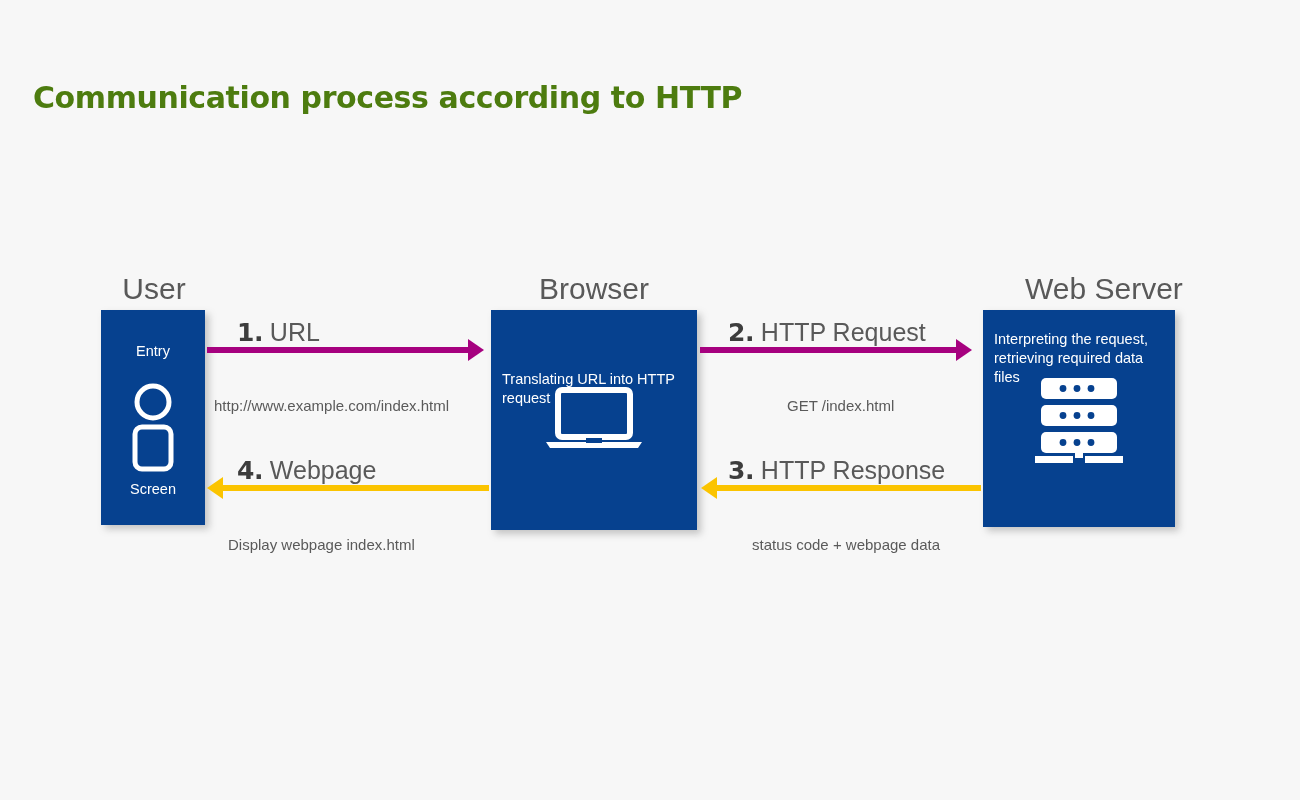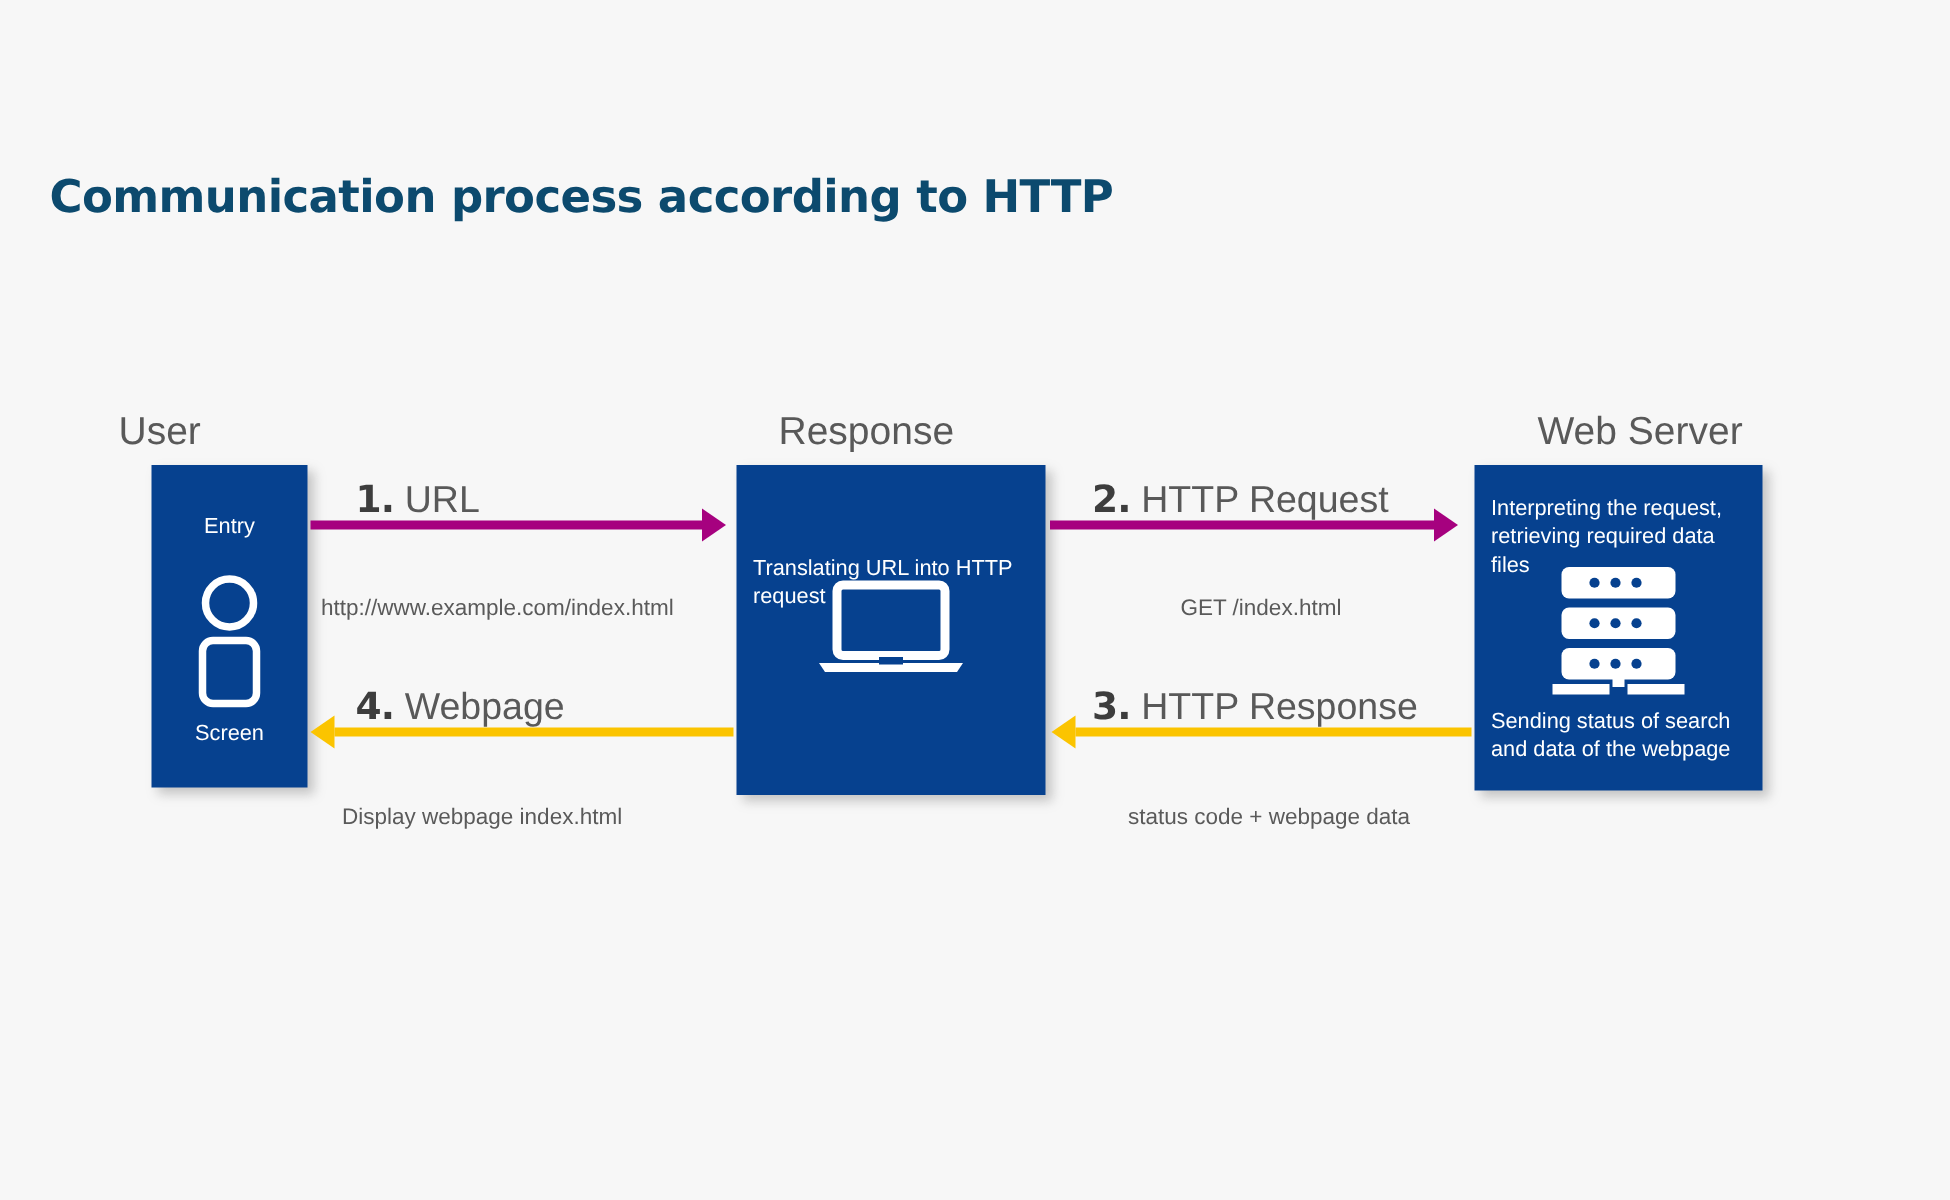--- a/index.html
+++ b/index.html
@@ -24,32 +24,32 @@
 
   
   .page-title {
     position: absolute;
     left: 33px;
     top: 80px;
     font-family: "DejaVu Sans", sans-serif;
     font-size: 30px;
     font-weight: bold;
     letter-spacing: -0.4px;
-    color: #0c4a6e;
-    white-space: nowrap;
-    margin-top: 34px;
+    color: #4d7c0f;
+    white-space: nowrap;
   }
 
   
   .col-header {
     position: absolute;
     font-family: "Liberation Sans", sans-serif;
-    font-size: 26px;
+    font-size: 30px;
     font-weight: 400;
     color: #595959;
+    text-align: center;
     white-space: nowrap;
   }
 
   
   .node-box {
     position: absolute;
     background: #06418f;
     box-shadow: 4px 4px 7px rgba(120,120,120,0.40);
     box-sizing: border-box;
   }
@@ -114,21 +114,21 @@
 </style>
 </head>
 <body>
 
 <div id="canvas">
 
   <div class="page-title">Communication process according to HTTP</div>
 
   <div class="col-header" style="left:79px; top:272px; width:150px;">User</div>
 
-  <div class="col-header" style="left:519px; top:272px; width:150px;">Response</div>
+  <div class="col-header" style="left:519px; top:272px; width:150px;">Browser</div>
 
   <div class="col-header" style="left:1025px; top:272px; width:150px;">Web Server</div>
 
   <div class="node-box" style="left:101px; top:310px; width:104px; height:215px;">
     <div class="node-text center" style="top:32px;">Entry</div>
 
     <div class="icon-wrap" style="top:72px;">
       <svg width="54" height="94" viewBox="0 0 54 94" aria-hidden="true">
         <circle cx="27" cy="20" r="16" fill="none" stroke="#ffffff" stroke-width="5"></circle>
         <rect x="9" y="45" width="36" height="42" rx="7" ry="7" fill="none" stroke="#ffffff" stroke-width="5"></rect>
@@ -171,21 +171,20 @@
           <circle cx="32" cy="66.5" r="3.4"></circle>
             <circle cx="46" cy="66.5" r="3.4"></circle>
             <circle cx="60" cy="66.5" r="3.4"></circle>
         </g>
         <rect x="44" y="74" width="8" height="8" fill="#ffffff"></rect>
         <rect x="4" y="80" width="38" height="7" fill="#ffffff"></rect>
         <rect x="54" y="80" width="38" height="7" fill="#ffffff"></rect>
       </svg>
     </div>
 
-    <div class="node-text" style="top:162px;">Sending status of search and data of the webpage</div>
   </div>
 
   <div>
     <div class="arrow-title" style="left:237px; top:318px;">
       <span class="num">1.</span>
       <span>URL</span>
     </div>
     <div class="arrow-line" style="left:207px; top:347px; width:264px; background:#a6017f;"></div>
     <div class="arrow-head right" style="left:468px; top:339px; border-left-color:#a6017f;"></div>
     <div class="arrow-sub" style="left:214px; top:361px;">http://www.example.com/index.html</div>

